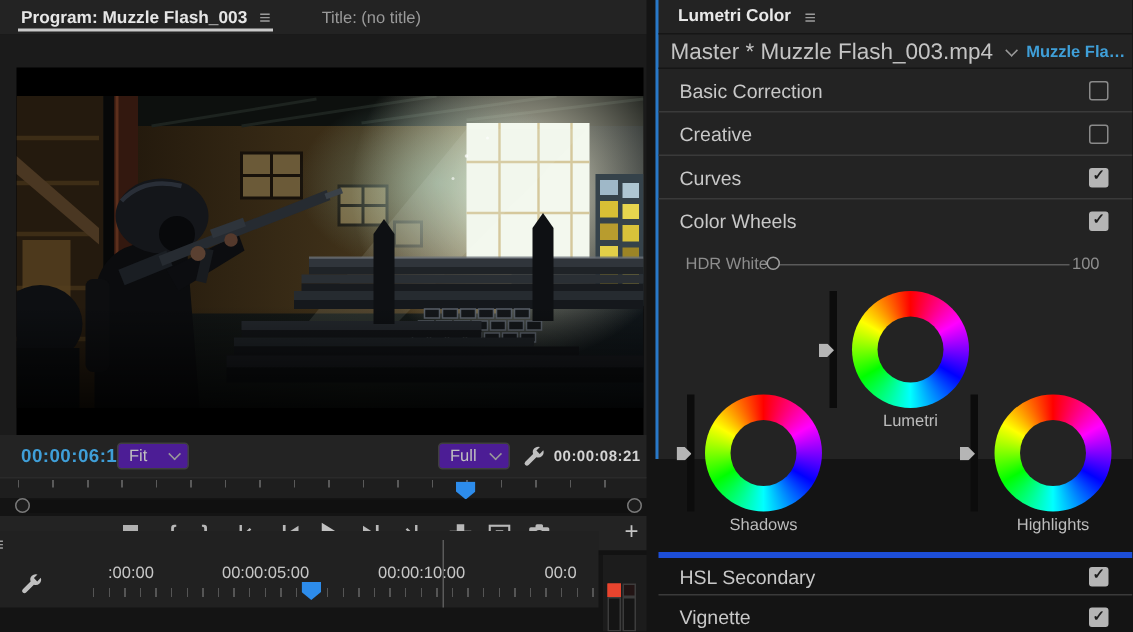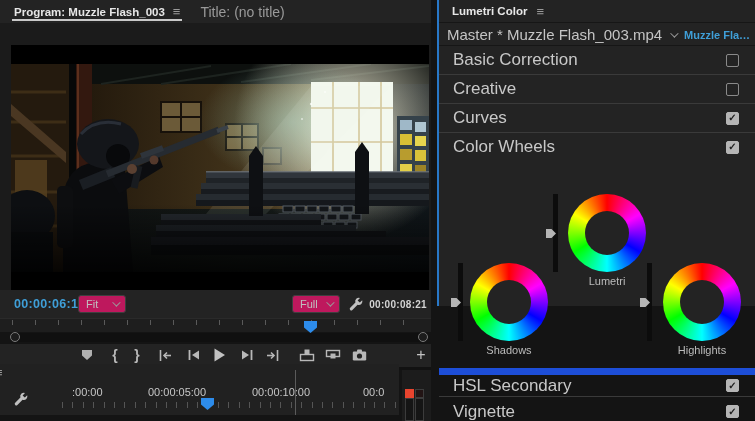--- a/index.html
+++ b/index.html
@@ -9,31 +9,31 @@
 
   
   .left { position:absolute; left:0; top:0; width:431px; height:421px; }
 
   .pm-tabbar { position:absolute; left:0; top:0; width:431px; height:23px; background:#232323;
     display:flex; align-items:center; }
   .pm-tab { position:relative; display:flex; align-items:center; gap:8px; padding:0 6px 0 14px;
     height:100%; color:#e6e6e6; font-size:11.5px; font-weight:bold; }
   .pm-tab::after { content:""; position:absolute; left:12px; right:4px; bottom:2px; height:2px; background:#c9c9c9; }
   .menu-glyph { color:#9a9a9a; font-size:13px; font-weight:normal; }
-  .pm-title-label { color:#9a9a9a; font-size:14px; margin-left:14px; }
+  .pm-title-label { color:#9a9a9a; font-size:11px; margin-left:28px; }
 
   .pm-view { position:absolute; left:0; top:23px; width:431px; height:267px; background:#1b1b1b; }
   .video-frame { position:absolute; left:11px; top:22px; width:418px; height:245px; background:#000; }
   .scene { position:absolute; left:0; top:19px; width:418px; height:208px; }
 
   .pm-controls { position:absolute; left:0; top:290px; width:431px; height:28px; background:#232323;
     display:flex; align-items:center; }
   .tc-current { color:#3f9fd8; font-size:12.5px; font-weight:bold; letter-spacing:.3px; margin-left:14px; }
   .tc-duration { color:#d4d4d4; font-size:10px; font-weight:bold; letter-spacing:.3px; position:absolute; right:4px; }
-  .dd { position:absolute; height:18px; border:1px solid #3f3f3f; border-radius:3px; background:#be185d;
+  .dd { position:absolute; height:18px; border:1px solid #3f3f3f; border-radius:3px; background:#4c1d95;
     display:flex; align-items:center; justify-content:space-between; padding:0 7px; color:#c0c0c0; font-size:11px; }
   .dd-fit { left:78px; width:48px; }
   .dd-full { left:292px; width:48px; }
   .chev { width:6px; height:6px; border-right:1.5px solid #9a9a9a; border-bottom:1.5px solid #9a9a9a;
     transform:rotate(45deg) translateY(-2px); }
   .wrench-btn { position:absolute; left:348px; top:6px; width:16px; height:16px; }
 
   .pm-ruler { position:absolute; left:0; top:318px; width:431px; height:14px; background:#1e1e1e;
     border-top:1px solid #2a2a2a; }
   .pm-ruler .ticks { position:absolute; left:12px; right:6px; top:1px; height:5px;
@@ -52,21 +52,21 @@
   .tbtn { position:absolute; top:0; width:22px; height:22px; display:flex; align-items:center;
     justify-content:center; color:#b8b8b8; }
   .tbtn svg { display:block; }
   .glyph-brace { font-size:14px; font-weight:bold; color:#b8b8b8; }
   .glyph-plus { font-size:16px; color:#c4c4c4; }
   .marker-shape { width:10px; height:10px; background:#b0b0b0;
     clip-path:polygon(0 0,100% 0,100% 55%,50% 100%,0 55%); }
 
   .bottom-gap { position:absolute; left:0; top:367px; width:431px; height:3px; background:#121212; }
 
-  .tl-panel { position:absolute; left:0; top:364px; width:399px; height:51px; background:#212121; }
+  .tl-panel { position:absolute; left:0; top:354px; width:399px; height:51px; background:#212121; }
   .tl-menu { position:absolute; left:-5px; top:1px; color:#9a9a9a; font-size:13px; }
   .tl-wrench { position:absolute; left:13px; top:27px; width:16px; height:16px; }
   .tl-label { position:absolute; top:22px; color:#c6c6c6; font-size:11px; white-space:nowrap; }
   .tl-ticks { position:absolute; left:62px; right:0; top:38px; height:6px;
     background:repeating-linear-gradient(90deg,#555 0 1px,transparent 1px 10.4px); }
   .tl-playhead { left:201px; top:34px; }
   .tl-vline { position:absolute; left:295px; top:6px; width:1px; height:45px; background:#6a6a6a; opacity:.8; }
 
   .meter-panel { position:absolute; left:402px; top:370px; width:29px; height:51px; background:#1c1c1c; }
   .clip-ind { position:absolute; top:19px; width:9px; height:9px; border:1px solid #3c3c3c; background:#221414; }
@@ -82,31 +82,31 @@
     gap:9px; padding-left:13px; border-bottom:1px solid #161616; }
   .lu-title { color:#e8e8e8; font-size:11.5px; font-weight:bold; }
   .lu-cliprow { position:absolute; left:0; top:24px; width:100%; height:22px; display:flex; align-items:center;
     padding-left:8px; border-bottom:1px solid #161616; white-space:nowrap; overflow:hidden; }
   .lu-master { color:#c4c4c4; font-size:15px; }
   .lu-cliprow .chev { margin:0 8px 0 8px; flex:0 0 auto; }
   .lu-seq { color:#3f9fd8; font-size:11px; font-weight:bold; overflow:hidden; text-overflow:ellipsis; }
 
   .lu-row { position:absolute; left:0; width:100%; display:flex; align-items:center;
     padding-left:14px; border-bottom:1px solid #3a3a3a; }
-  .lu-row-label { color:#c8c8c8; font-size:17px; }
+  .lu-row-label { color:#c8c8c8; font-size:13px; }
   .checkbox { position:absolute; right:16px; width:13px; height:13px; border:1px solid #8a8a8a;
     border-radius:2px; background:transparent; display:flex; align-items:center; justify-content:center; }
   .checkbox.checked { background:#b5b5b5; border-color:#b5b5b5; }
   .checkbox.checked::after { content:"✓"; color:#1d1d1d; font-size:10px; font-weight:bold; line-height:1; }
 
   .row-basic   { top:46px;  height:29px; }
   .row-creative{ top:75px;  height:29px; }
   .row-curves  { top:104px; height:29px; }
   .row-cw      { top:133px; height:28px; border-bottom:none; }
-  .row-hsl     { top:368px; height:29px; border-top:7px solid #1d4ed8; }
+  .row-hsl     { top:368px; height:29px; border-top:4px solid #1d4ed8; }
   .row-vignette{ top:397px; height:29px; border-bottom:none; }
 
   .cw-content { position:absolute; left:0; top:161px; width:100%; height:207px; }
   .hdr-row { position:absolute; left:0; top:4px; width:100%; height:22px; }
   .hdr-label { position:absolute; left:18px; top:5px; color:#8d8d8d; font-size:11px; }
   .hdr-track { position:absolute; left:80px; top:11px; width:194px; height:1px; background:#5a5a5a; }
   .hdr-knob { position:absolute; left:72px; top:6px; width:9px; height:9px; border:1.5px solid #a0a0a0;
     border-radius:50%; background:#232323; }
   .hdr-value { position:absolute; right:22px; top:5px; color:#8d8d8d; font-size:11px; }
 
@@ -423,20 +423,26 @@
     <div class="lu-row row-curves">
       <span class="lu-row-label">Curves</span>
       <span class="checkbox checked"></span>
     </div>
     <div class="lu-row row-cw">
       <span class="lu-row-label">Color Wheels</span>
       <span class="checkbox checked"></span>
     </div>
 
     <div class="cw-content">
+      <div class="hdr-row">
+        <span class="hdr-label">HDR White</span>
+        <div class="hdr-track"></div>
+        <div class="hdr-knob"></div>
+        <span class="hdr-value">100</span>
+      </div>
 
       <div class="vslider s-mid">
         <div class="handle"></div>
       </div>
       <div class="wheel w-mid"></div>
       <div class="wlabel l-mid">Lumetri</div>
 
       <div class="vslider s-shad">
         <div class="handle"></div>
       </div>

